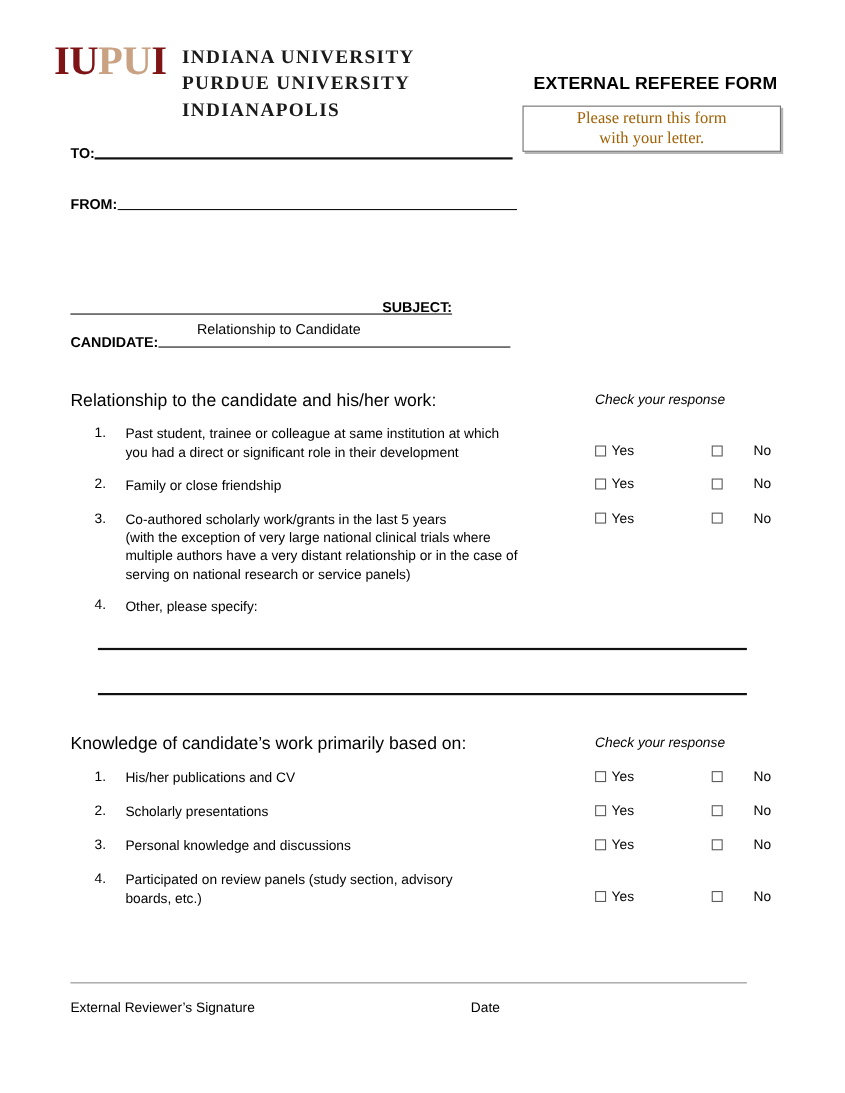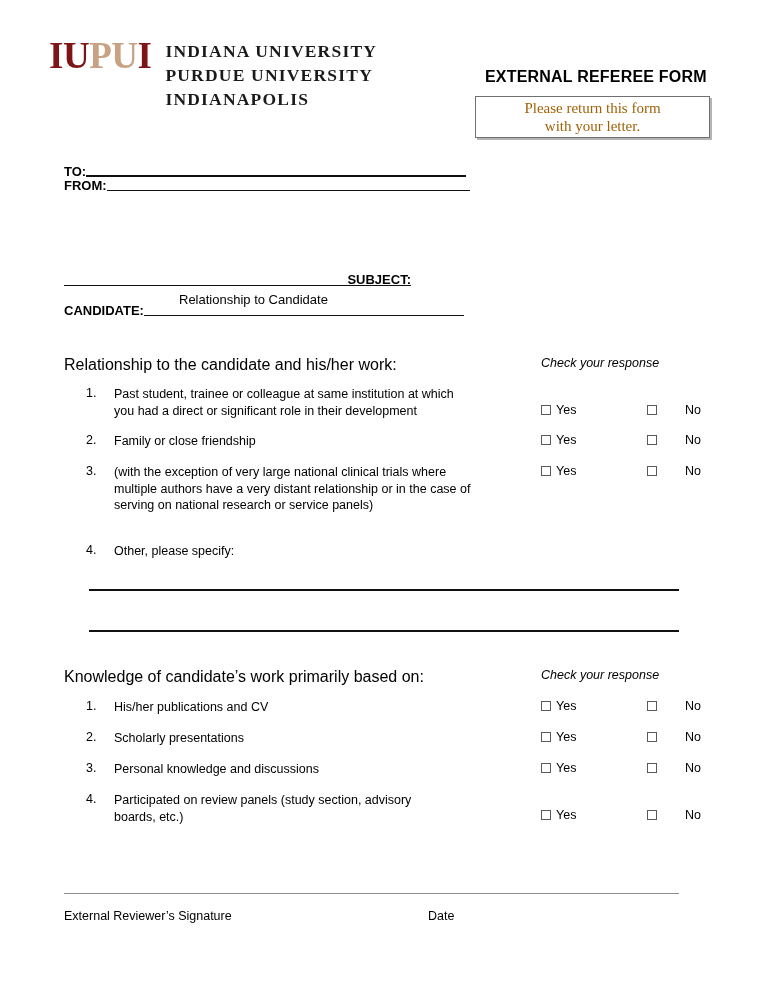--- a/index.html
+++ b/index.html
@@ -111,21 +111,21 @@
   .addr .rule {
     display: inline-block;
     height: 0;
     margin-left: 0;
     position: relative;
     top: -2px;
   }
   .rule-thick { border-bottom: 2.2px solid #111; }
   .rule-thin  { border-bottom: 1.3px solid #111; }
 
-  #to-field    { top: 164px; }
+  #to-field    { top: 132px; }
   #from-field  { top: 178px; }
   #subject-field  { top: 272px; flex-direction: column; }
   #candidate-field { top: 303px; }
 
   .subject-value {
     position: absolute;
     left: 179px;
     top: 272px;
     font-size: 13px;
     font-weight: normal;
@@ -297,20 +297,21 @@
     </div>
     <div class="opt opt-no" style="top:0px">
       <span class="box"></span>
         <span>No</span>
     </div>
   </div>
 
   <div class="qrow" style="top:464px">
     <div class="qnum">3.</div>
     <div class="qtext" style="width:460px">
+      <div>Co-authored scholarly work/grants in the last 5 years</div>
       <div>(with the exception of very large national clinical trials where</div>
       <div>multiple authors have a very distant relationship or in the case of</div>
       <div>serving on national research or service panels)</div>
     </div>
     <div class="opt opt-yes" style="top:0px">
       <span class="box"></span>
         <span>Yes</span>
     </div>
     <div class="opt opt-no" style="top:0px">
       <span class="box"></span>

